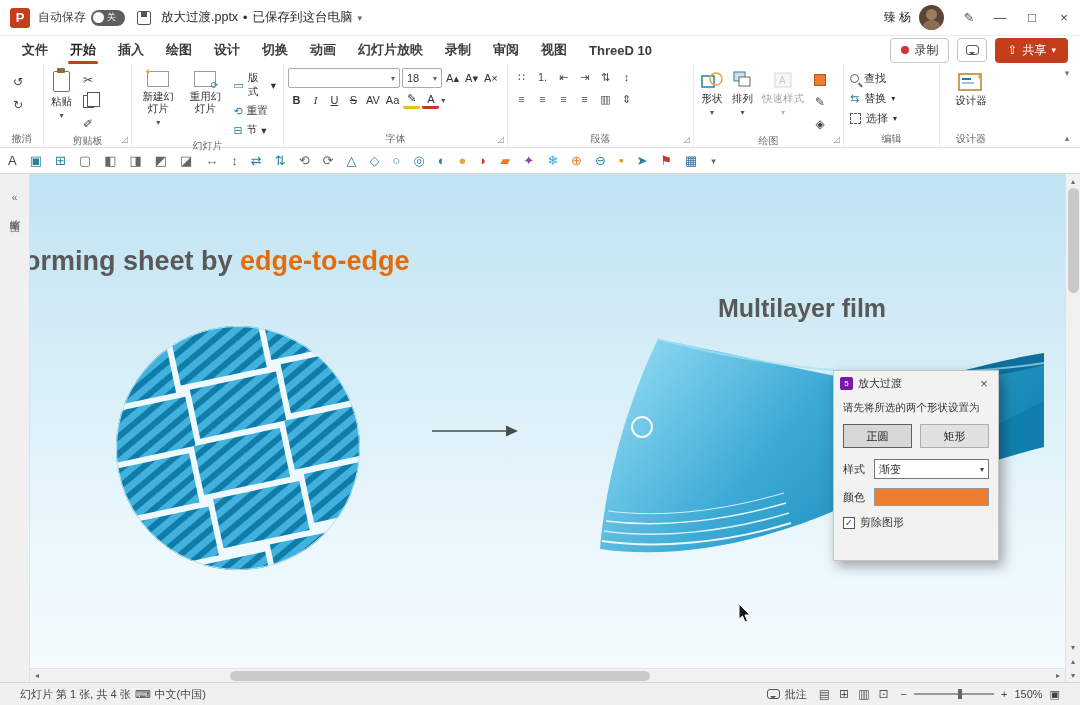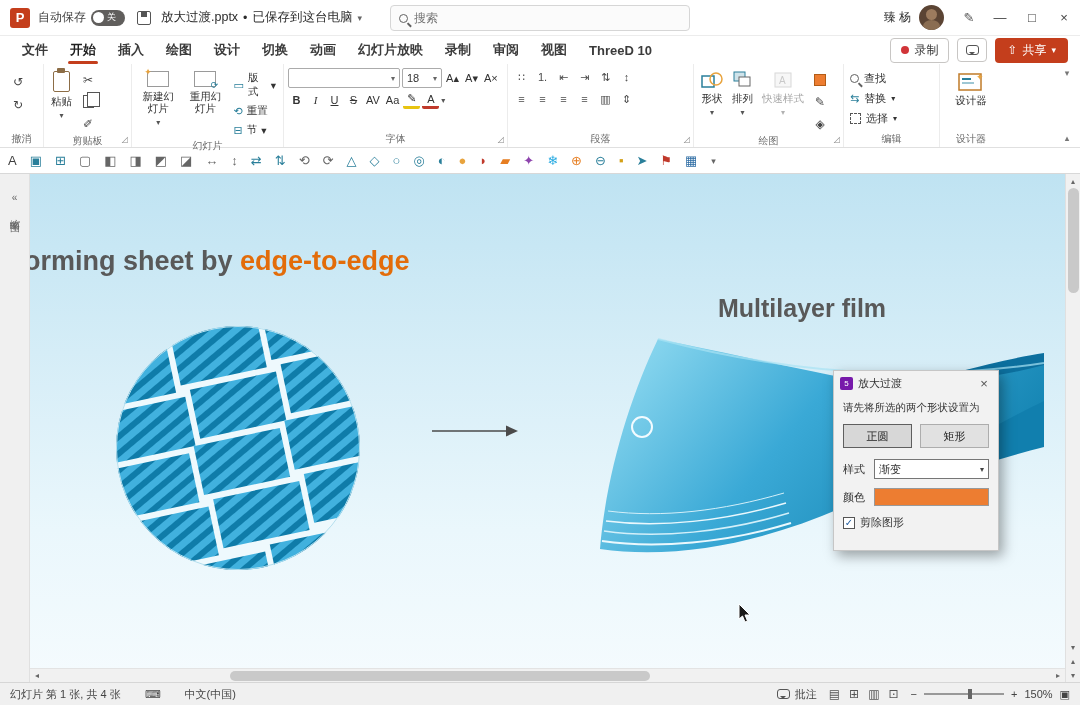--- a/index.html
+++ b/index.html
@@ -103,21 +103,21 @@
   .arrow-art { position:absolute; left:402px; top:250px; }
   .film-art { position:absolute; left:556px; top:161px; }
   .cursor { position:absolute; left:708px; top:430px; }
 
   
   .dialog { position:absolute; left:803px; top:196px; width:166px; background:#f2f2f2; border:1px solid #c6c6c6; box-shadow:4px 5px 12px rgba(0,0,0,.35); font-size:11px; z-index:20; }
   .dlg-title { height:24px; display:flex; align-items:center; padding:0 6px; gap:5px; }
   .addin-ic { width:13px; height:13px; background:#7719aa; color:#fff; border-radius:2px; font-size:8px; display:flex; align-items:center; justify-content:center; }
   .dlg-title .t { flex:1; color:#333; font-size:11px; }
   .dlg-close { color:#555; font-size:13px; width:16px; text-align:center; }
-  .dlg-body { padding:6px 9px 10px 9px; }
+  .dlg-body { padding:6px 9px 20px 9px; }
   .dlg-instr { color:#333; margin-bottom:9px; font-size:10.5px; white-space:nowrap; }
   .dlg-btnrow { display:flex; gap:8px; margin-bottom:11px; }
   .dlg-btn { flex:1; height:24px; background:#e1e1e1; border:1px solid #adadad; display:flex; align-items:center; justify-content:center; color:#222; }
   .dlg-btn.sel { background:#d7d7d7; border-color:#5f5f5f; }
   .dlg-row { display:flex; align-items:center; gap:7px; margin-bottom:9px; }
   .dlg-row .lbl { width:24px; color:#333; }
   .dlg-select { flex:1; height:20px; background:#fff; border:1px solid #767676; display:flex; align-items:center; justify-content:space-between; padding:0 4px; }
   .dlg-select .chev { font-size:8px; color:#444; }
   .dlg-swatch { flex:1; height:18px; border:1px solid #999; }
   .chk-row { display:flex; align-items:center; gap:5px; margin-bottom:10px; }
@@ -127,21 +127,21 @@
   
   .vscroll { width:15px; background:#f1f1f1; border-left:1px solid #e0e0e0; display:flex; flex-direction:column; align-items:center; flex:none; position:relative; }
   .vscroll .sarrow { height:14px; display:flex; align-items:center; justify-content:center; color:#666; font-size:8px; width:100%; }
   .vthumb { position:absolute; top:14px; left:2px; width:11px; height:105px; background:#c9c9c9; border-radius:6px; }
   .vscroll .bottom-cluster { margin-top:auto; display:flex; flex-direction:column; width:100%; }
   .hscroll { position:absolute; left:0; right:0; bottom:0; height:14px; background:#f1f1f1; border-top:1px solid #e3e3e3; display:flex; align-items:center; }
   .hscroll .sarrow { width:14px; text-align:center; color:#666; font-size:8px; }
   .hthumb { position:absolute; left:200px; width:420px; height:10px; top:2px; background:#c9c9c9; border-radius:5px; }
 
   
-  .statusbar { height:23px; background:#f0f0f0; border-top:1px solid #d6d6d6; display:flex; align-items:center; padding:0 10px; gap:24px; font-size:11px; color:#444; flex:none; }
+  .statusbar { height:23px; background:#f0f0f0; border-top:1px solid #d6d6d6; display:flex; align-items:center; padding:0 20px; gap:4px; font-size:11px; color:#444; flex:none; }
   .sb-right { margin-left:auto; display:flex; align-items:center; gap:12px; }
   .sb-views { display:flex; gap:9px; font-size:12px; color:#555; }
   .zoomline { display:flex; align-items:center; gap:7px; }
   .ztrack { width:80px; height:2px; background:#999; position:relative; }
   .zthumb { position:absolute; left:55%; top:-4px; width:4px; height:10px; background:#666; }
   .notes-chip { display:flex; align-items:center; gap:5px; }
 </style>
 </head>
 <body>
 
@@ -155,24 +155,20 @@
         <span class="knob"></span>
         <span class="state">关</span>
       </span>
     </div>
     <span class="save-ic"></span>
     <div class="filename">
       <span>放大过渡.pptx</span>
       <span>•</span>
       <span>已保存到这台电脑</span>
       <span class="chev">▾</span>
-    </div>
-    <div class="searchbox">
-      <span class="mag"></span>
-      <input placeholder="搜索" style="">
     </div>
     <div class="tb-right">
       <span class="username">臻 杨</span>
       <span class="avatar"></span>
       <span class="ink-ic">✎</span>
       <span class="winbtn">—</span>
       <span class="winbtn">□</span>
       <span class="winbtn">×</span>
     </div>
   </div>

